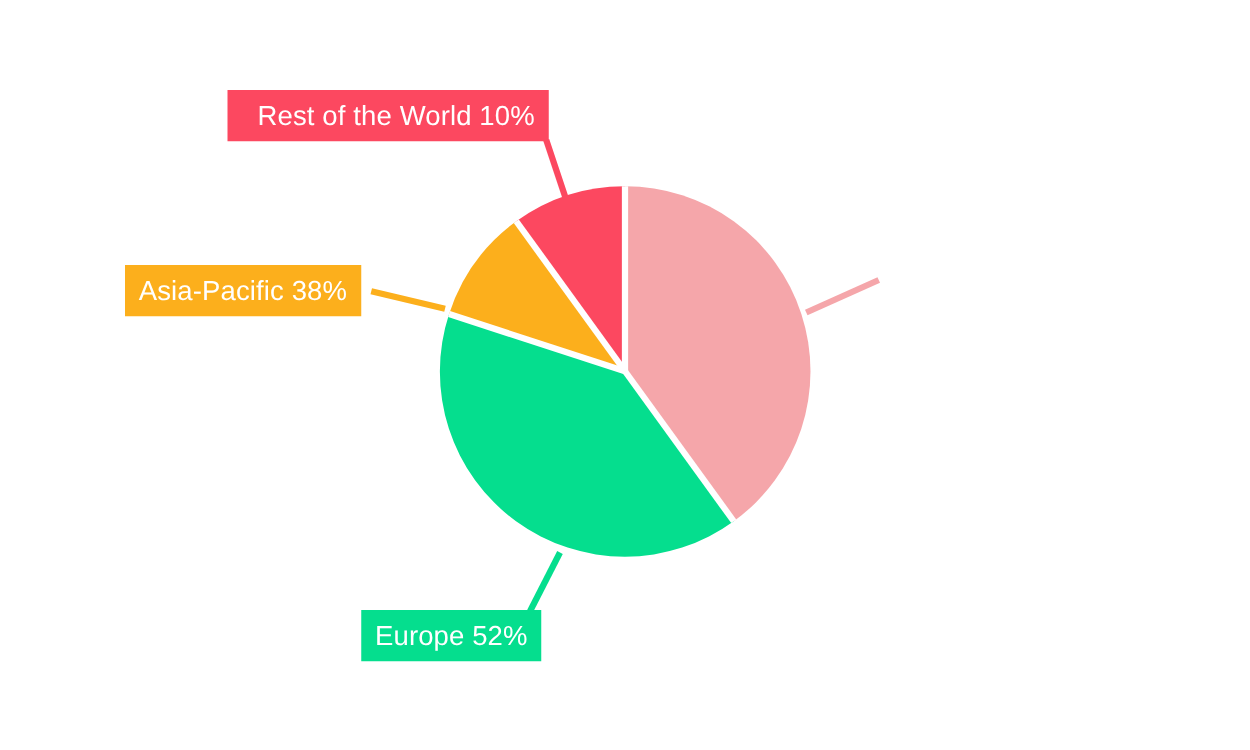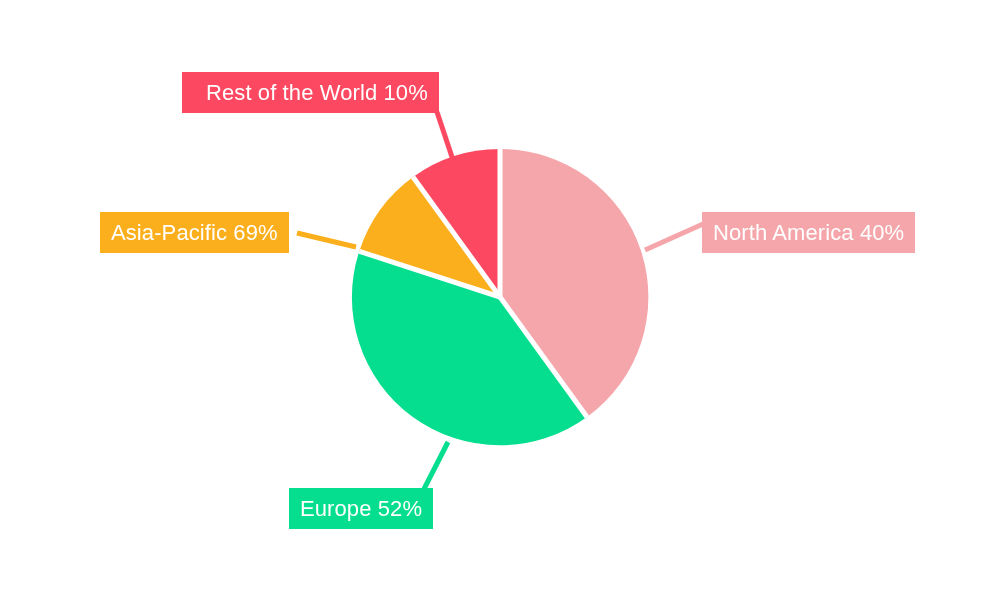--- a/index.html
+++ b/index.html
@@ -84,29 +84,26 @@
     </g>
 
     <g stroke="#ffffff" stroke-width="5" fill="none">
       <line x1="500" y1="297" x2="500" y2="149"></line>
       <line x1="500" y1="297" x2="586.99" y2="417.01"></line>
       <line x1="500" y1="297" x2="359.26" y2="251.27"></line>
       <line x1="500" y1="297" x2="413.01" y2="177.01"></line>
     </g>
   </svg>
 
-  <div class="pie-label" id="label-north-america" style="background:#f5a6aa;">
-    <span>North America 40%</span>
-  </div>
 
   <div class="pie-label" id="label-europe" style="background:#05de8e;">
     <span>Europe 52%</span>
   </div>
 
   <div class="pie-label" id="label-asia-pacific" style="background:#fcaf1c;">
-    <span>Asia-Pacific 69%</span>
+    <span>Asia-Pacific 38%</span>
   </div>
 
   <div class="pie-label" id="label-rest-of-world" style="background:#fc4860;padding-left:24px;">
     <span>Rest of the World 10%</span>
   </div>
 
 </div>
 
 </body></html>

